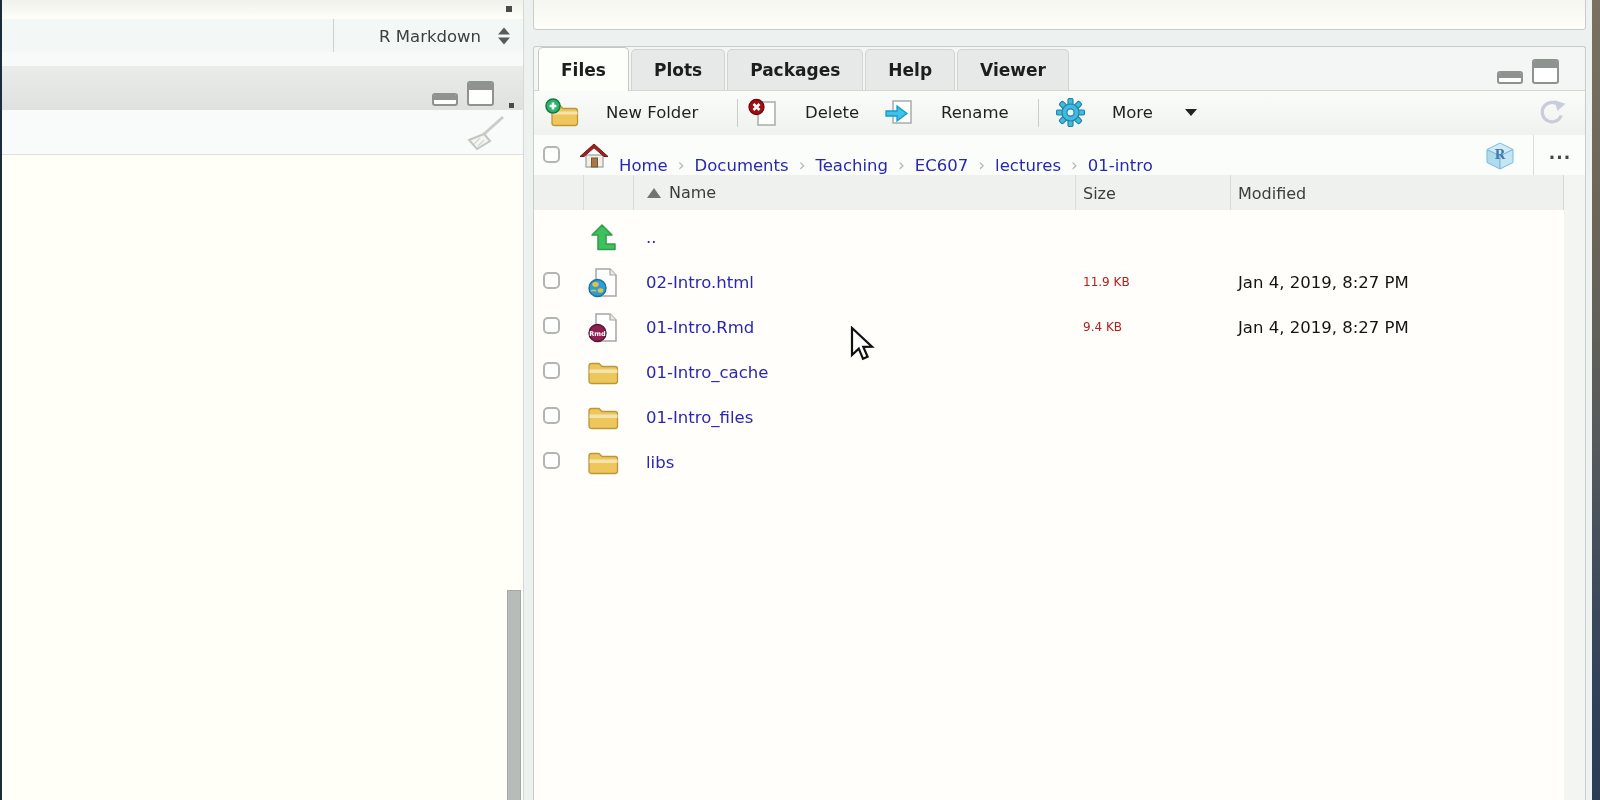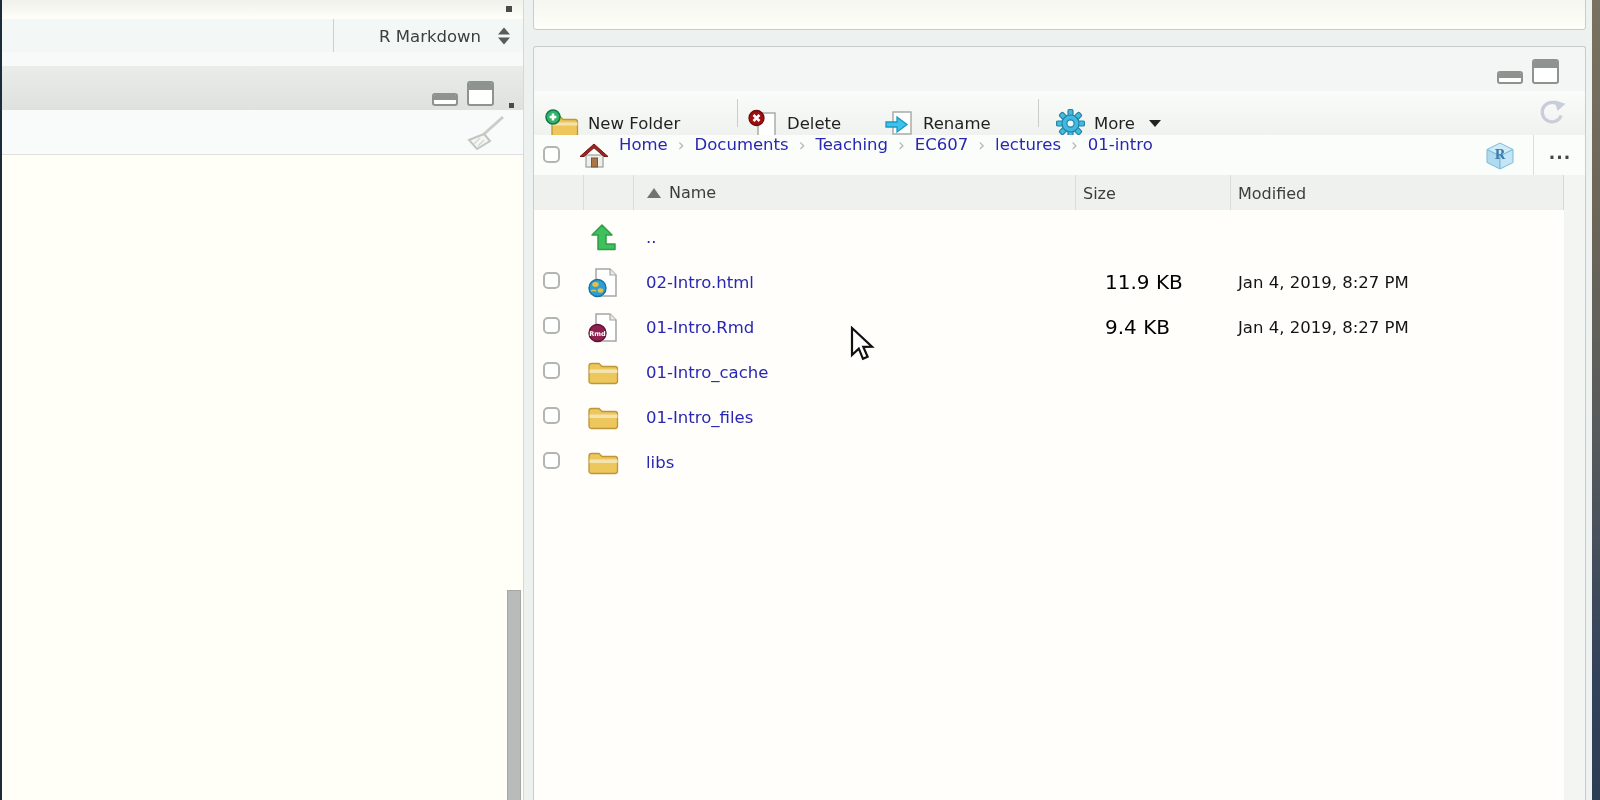--- a/index.html
+++ b/index.html
@@ -54,35 +54,35 @@
     background:#f3f6f4;border:1px solid #c8cdc9;border-bottom:none;border-radius:3px 3px 0 0;}
   .tabbar{position:absolute;top:0;left:0;right:0;height:44px;display:flex;align-items:flex-end;
     padding-left:4px;border-bottom:1px solid #d3d7d4;box-sizing:border-box;}
   .tab{height:41px;display:flex;align-items:center;justify-content:center;padding:0 22px;
     margin-right:2px;background:#e6e9e7;border:1px solid #d0d4d1;border-bottom:none;
     border-radius:5px 5px 0 0;font-weight:bold;font-size:17px;color:#1b1e1c;box-sizing:border-box;}
   .tab.active{height:44px;margin-bottom:-1px;background:#fdfffb;border-color:#c4c9c6;z-index:2;}
   .winbtns-right{position:absolute;right:26px;top:12px;}
   .toolbar{position:absolute;top:44px;left:0;right:0;height:44px;
     background:linear-gradient(#fafcf9,#eff2ef);border-bottom:1px solid #dadedb;}
-  .tbtn{position:absolute;top:11px;height:43px;display:flex;align-items:center;gap:9px;
+  .tbtn{position:absolute;top:0;height:43px;display:flex;align-items:center;gap:27px;
     font-size:16.5px;color:#1e211f;white-space:nowrap;cursor:default;text-align:right;}
   .tb-newfolder{left:11px}.tb-delete{left:214px}.tb-rename{left:350px}.tb-more{left:522px}
   .tb-sep{position:absolute;top:8px;width:1px;height:28px;background:#c9cecb;}
   .tb-sep1{left:203px}.tb-sep2{left:504px}
   .tb-refresh{position:absolute;right:18px;top:7px;}
   .caret-down{width:0;height:0;border-left:6px solid transparent;border-right:6px solid transparent;
     border-top:7px solid #222;margin-left:5px;}
   .crumbrow{position:absolute;top:88px;left:0;right:0;height:40px;background:#fbfdfa;
     border-bottom:1px solid #dadedb;}
   .checkbox{width:17px;height:17px;background:#fff;border:2px solid #b1b6b3;border-radius:5px;
     box-sizing:border-box;}
   .crumb-check{position:absolute;left:9px;top:11px;}
   .home-pos{position:absolute;left:46px;top:8px;}
-  .crumbs{position:absolute;left:85px;top:0;height:100%;display:flex;align-items:flex-start;gap:10px;
+  .crumbs{position:absolute;left:85px;top:0;height:100%;display:flex;align-items:flex-end;gap:10px;
     font-size:16.5px;white-space:nowrap;}
   .crumb{color:#2727b3;text-decoration:none;}
   .crumb-sep{color:#b4b8b5;font-size:17px;}
   .proj-pos{position:absolute;left:950px;top:5px;}
   .crumb-vsep{position:absolute;left:999px;top:0;bottom:0;width:1px;background:#dadedb;}
   .overflow{position:absolute;left:1002px;width:48px;top:45%;transform:translateY(-50%);
     text-align:center;font-size:17px;font-weight:bold;color:#414643;letter-spacing:1px;}
   .theader{position:absolute;top:128px;left:0;right:21px;height:35px;background:#eef1ee;
     border-bottom:1px solid #d9ddd9;font-size:16px;color:#3b3f3c;}
   .hline{position:absolute;top:0;bottom:0;width:1px;background:#d9ddd9;}
@@ -93,21 +93,21 @@
     border-bottom:10px solid #6f7572;}
   .gutter{position:absolute;top:128px;right:0;width:21px;bottom:0;background:#f2f5f2;
     border-left:1px solid #d5d9d5;}
   .fbody{position:absolute;top:163px;left:0;right:21px;bottom:0;background:#fffefa;padding-top:4px;}
   .frow{position:relative;height:45px;}
   .frow .checkbox{position:absolute;left:9px;top:13px;}
   .ficon{position:absolute;left:52px;top:6px;width:34px;height:34px;display:flex;
     align-items:center;justify-content:center;}
   .fname{position:absolute;left:112px;top:50%;transform:translateY(-50%);font-size:16.5px;
     color:#2727b3;text-decoration:none;white-space:nowrap;}
-  .fsize{position:absolute;left:571px;top:50%;transform:translateY(-50%);font-size:20px;color:#000000;}
+  .fsize{position:absolute;left:549px;top:50%;transform:translateY(-50%);font-size:12px;color:#b91c1c;}
   .fmod{position:absolute;left:704px;top:50%;transform:translateY(-50%);font-size:16.5px;color:#141414;}
   #cursor{position:absolute;left:850px;top:326px;z-index:50;}
 </style>
 </head>
 <body>
 
 <div id="screen">
   <div id="left-edge"></div>
 
   <div id="left-col">
@@ -138,20 +138,37 @@
         <line x1="23" y1="26" x2="17" y2="32" stroke="#d4d7d3" stroke-width="1.5"></line>
       </svg>
     </div>
     <div class="pane2-content"></div>
     <div class="left-scroll-thumb"></div>
   </div>
 
   <div id="top-box"></div>
 
   <div id="files-pane">
+    <div class="tabbar">
+        <div class="tab active">
+    <span class="tab-label">Files</span>
+  </div>
+        <div class="tab">
+    <span class="tab-label">Plots</span>
+  </div>
+        <div class="tab">
+    <span class="tab-label">Packages</span>
+  </div>
+        <div class="tab">
+    <span class="tab-label">Help</span>
+  </div>
+        <div class="tab">
+    <span class="tab-label">Viewer</span>
+  </div>
+      </div>
     <div class="winbtns winbtns-right">
       <div class="btn-min"></div>
       <div class="btn-max"></div>
     </div>
 
     <div class="toolbar">
       <div class="tbtn tb-newfolder">
         <svg width="34" height="30" viewBox="0 0 34 30">
           <path d="M7,10 q0,-2.5 2.5,-2.5 H15 l3,3 H30 q2.5,0 2.5,2.5 V25 q0,2.5 -2.5,2.5 H9.5 q-2.5,0 -2.5,-2.5 Z" fill="#edc65c" stroke="#bd9638" stroke-width="1.3"></path>
           <path d="M7.5,13.5 h25 v3 h-25 z" fill="#f5e3ae"></path>

